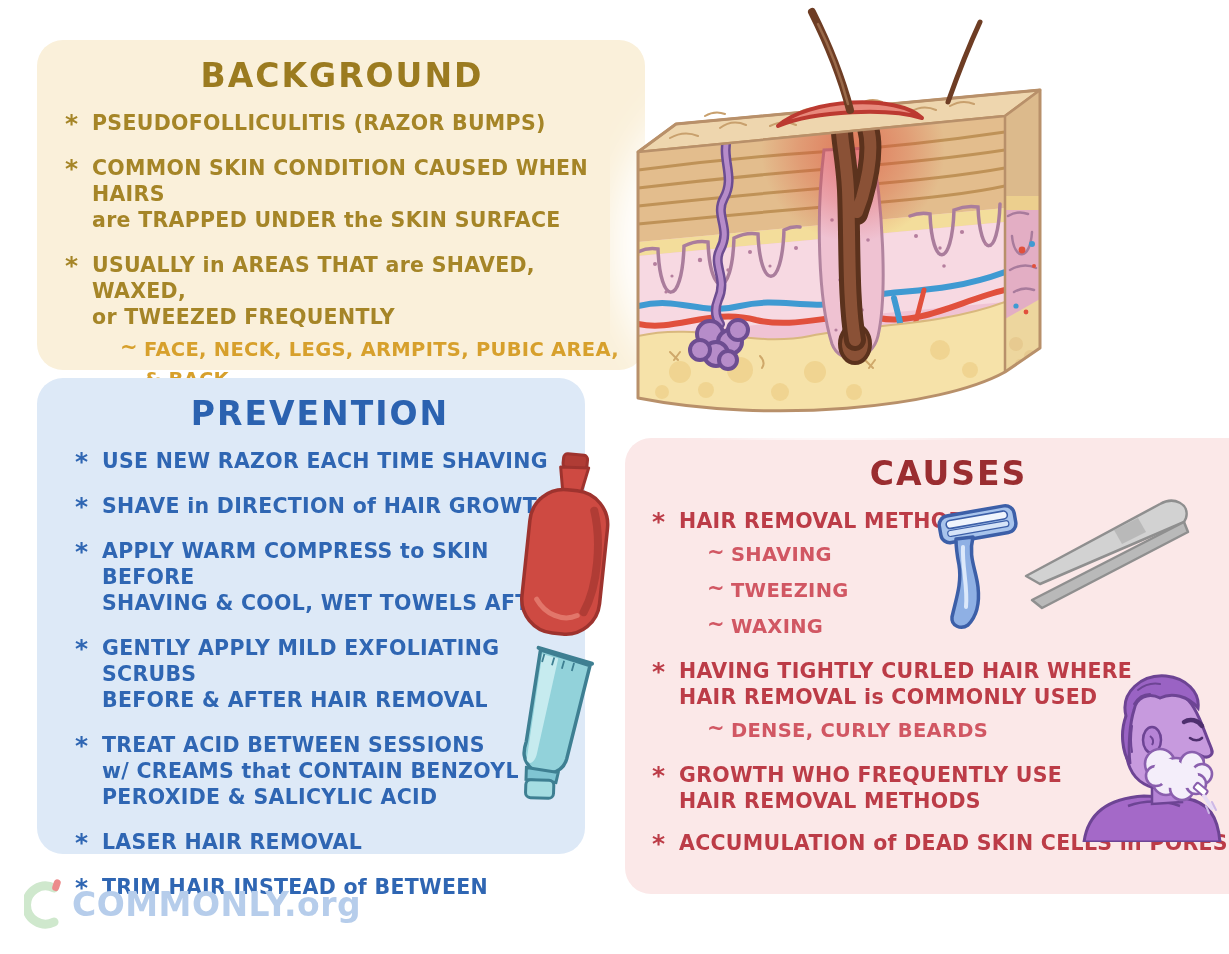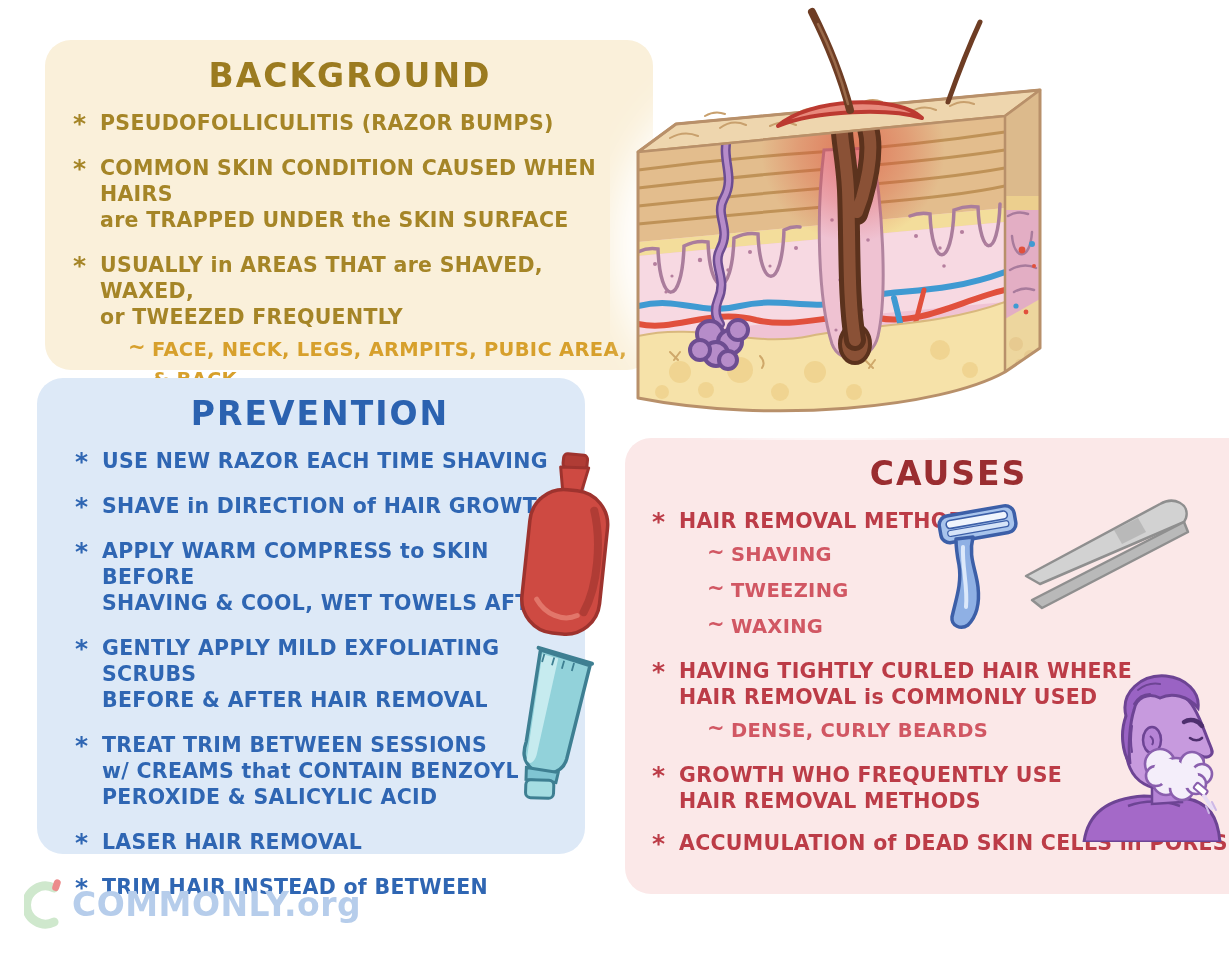--- a/index.html
+++ b/index.html
@@ -5,21 +5,21 @@
   * { margin:0; padding:0; box-sizing:border-box; }
   html,body { background:#ffffff; }
   body {
     width:1229px; height:954px; position:relative; overflow:hidden;
     font-family:"DejaVu Sans","Liberation Sans",sans-serif;
   }
   .canvas { position:absolute; inset:0; }
 
   
   .panel { position:absolute; border-radius:26px; }
-  #panel-background { left:37px; top:40px;  width:608px; height:330px; background:#faf0da; padding:14px 26px 0 28px;margin-left:8px; }
+  #panel-background { left:37px; top:40px;  width:608px; height:330px; background:#faf0da; padding:14px 26px 0 28px; }
   #panel-prevention { left:37px; top:378px; width:548px; height:476px; background:#dde9f7; padding:14px 20px 0 38px; }
   #panel-causes     { left:625px; top:438px; width:640px; height:456px; background:#fbe8e8; padding:14px 20px 0 27px; }
 
   .panel-title {
     text-align:center; font-weight:bold; font-size:33px; letter-spacing:2px;
     margin:2px 0 15px 0;
   }
   #panel-background .panel-title { color:#9b7b20; }
   #panel-prevention .panel-title { color:#2b62b0; }
   #panel-causes     .panel-title { color:#9a2d30; }
@@ -121,21 +121,21 @@
     <div class="item">
       <span class="marker">*</span>
       <div class="item-text">
         <div>GENTLY APPLY MILD EXFOLIATING SCRUBS</div>
         <div>BEFORE &amp; AFTER HAIR REMOVAL</div>
       </div>
     </div>
     <div class="item">
       <span class="marker">*</span>
       <div class="item-text">
-        <div>TREAT TRIM BETWEEN SESSIONS</div>
+        <div>TREAT ACID BETWEEN SESSIONS</div>
         <div>w/ CREAMS that CONTAIN BENZOYL</div>
         <div>PEROXIDE &amp; SALICYLIC ACID</div>
       </div>
     </div>
     <div class="item">
       <span class="marker">*</span>
       <div class="item-text">
           <div>LASER HAIR REMOVAL</div>
         </div>
     </div>

